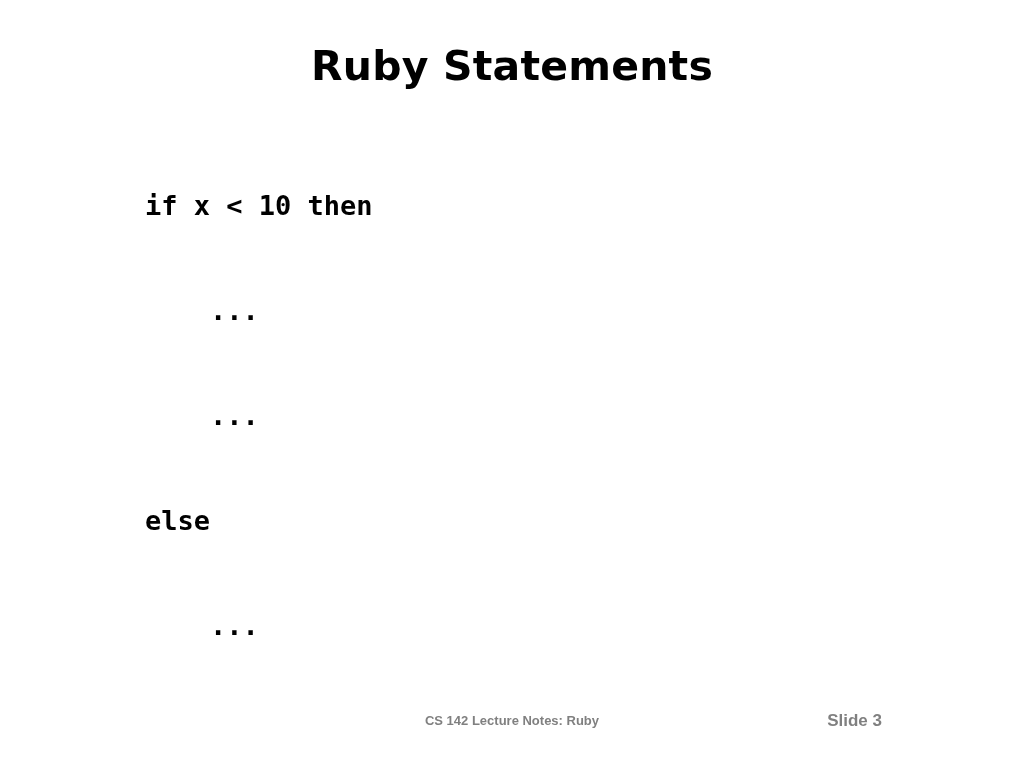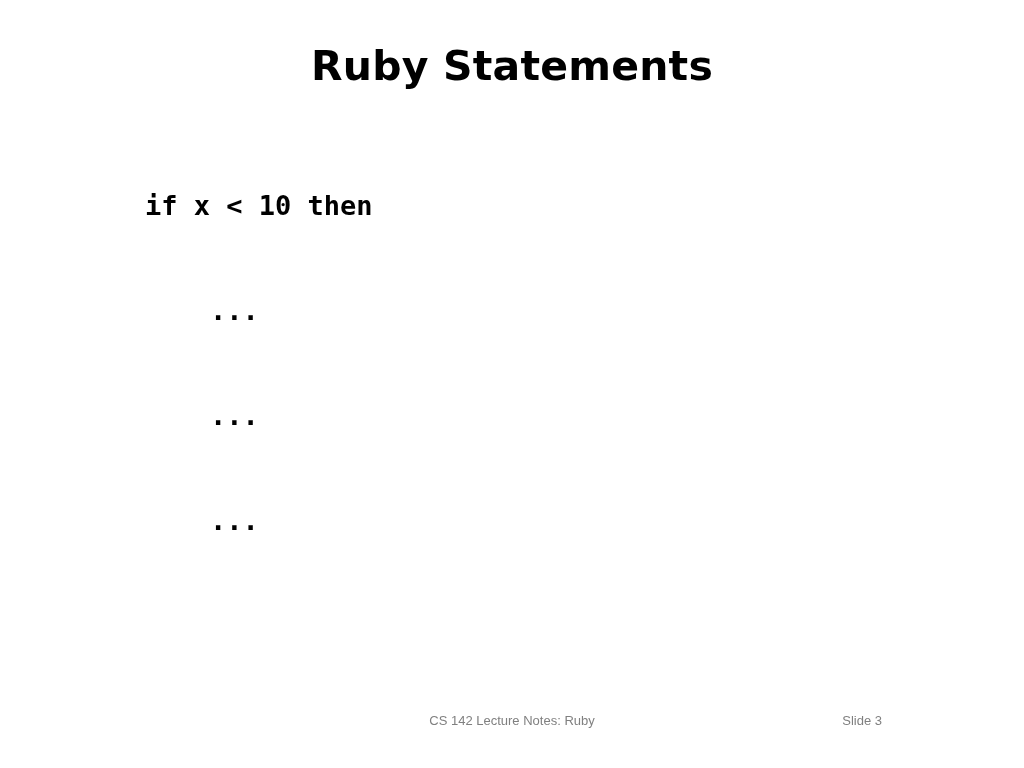--- a/index.html
+++ b/index.html
@@ -54,54 +54,56 @@
     display: block;
     min-height: 35px;
     margin-left: 32px;
   }
   .footer {
     position: absolute;
     left: 0;
     top: 712px;
     width: 944px;
     height: 20px;
+    font-weight: bold;
   }
   .footer-center {
     position: absolute;
     left: 0;
     width: 1024px;
     text-align: center;
     font-family: "Liberation Sans", sans-serif;
     font-size: 13px;
     color: #808080;
     line-height: 18px;
   }
   .footer-right {
     position: absolute;
     right: 62px;
     top: 0;
     font-family: "Liberation Sans", sans-serif;
-    font-size: 13px;
+    font-size: 17px;
     color: #808080;
     line-height: 18px;
   }
 </style>
 </head>
 <body>
 
 <div class="slide">
 
   <div class="slide-title">Ruby Statements</div>
 
   <div class="content">
 
     <div class="code-block">
       <span class="code-line">if x &lt; 10 then</span>
       <span class="code-line">    ...</span>
       <span class="code-line">    ...</span>
+      <span class="code-line">else</span>
       <span class="code-line">    ...</span>
       
     </div>
 
   </div>
 
   <div class="footer">
     <div class="footer-center">CS 142 Lecture Notes: Ruby</div>
     <div class="footer-right">Slide 3</div>
   </div>

